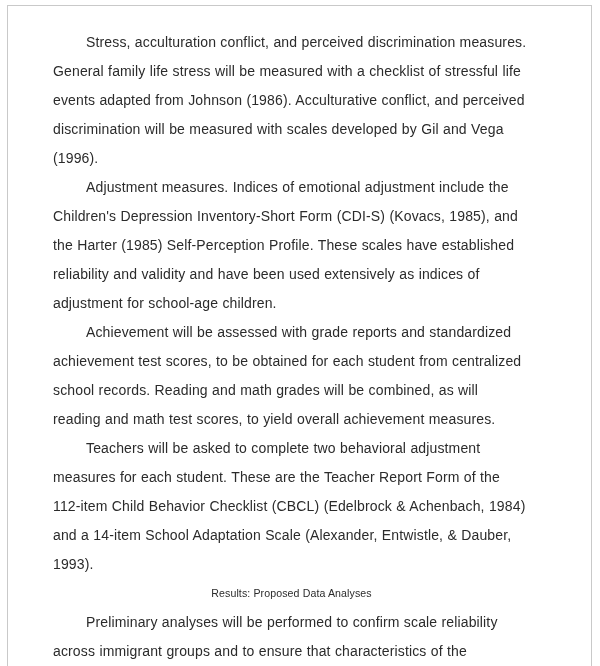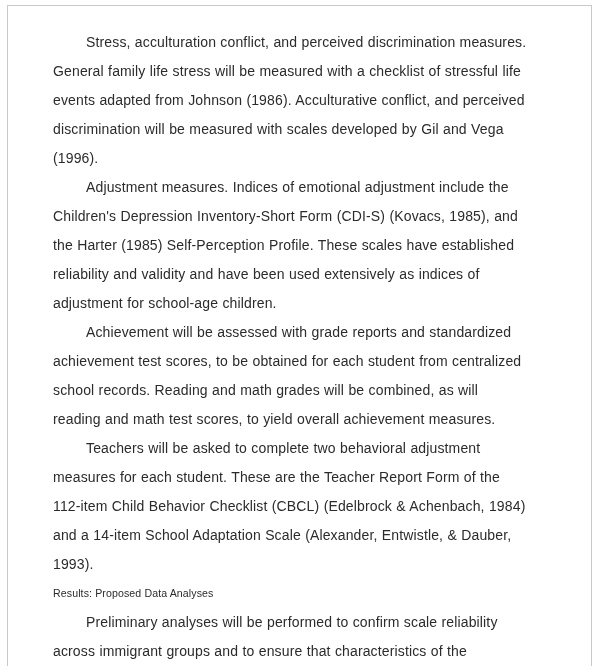--- a/index.html
+++ b/index.html
@@ -47,20 +47,21 @@
     word-spacing: 0.02em;
   }
 
   h2.heading {
     margin: 0;
     padding: 0;
     font-size: 10.6px;
     font-weight: normal;
     line-height: 29px;
     color: #2b2b2b;
+    text-align: center;
     letter-spacing: 0.01em;
   }
 </style>
 </head>
 <body>
 
 <div class="page">
   <div class="content">
 
     <p class="para">Stress, acculturation conflict, and perceived discrimination measures.  General family life stress will be measured with a checklist of stressful life events adapted from Johnson (1986). Acculturative conflict, and perceived discrimination will be measured with scales developed by Gil and Vega (1996).</p>

